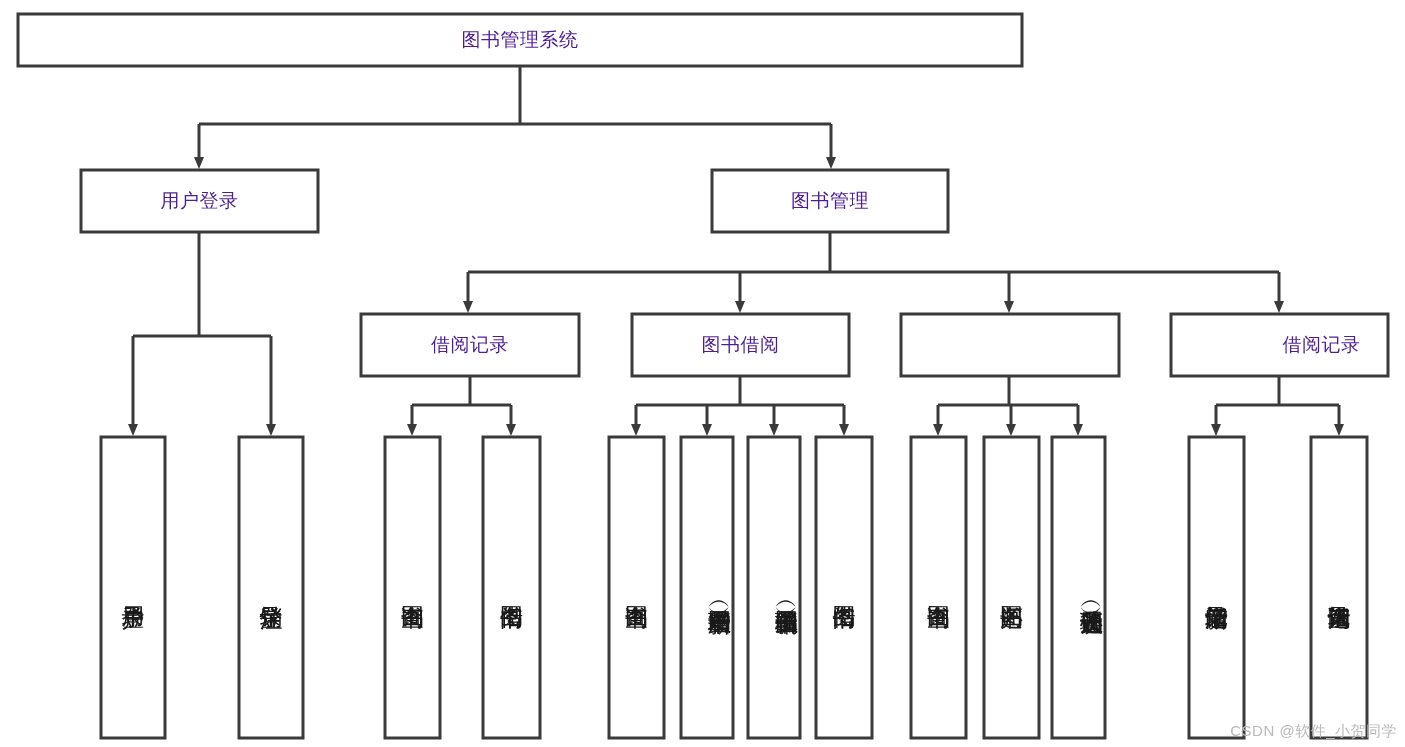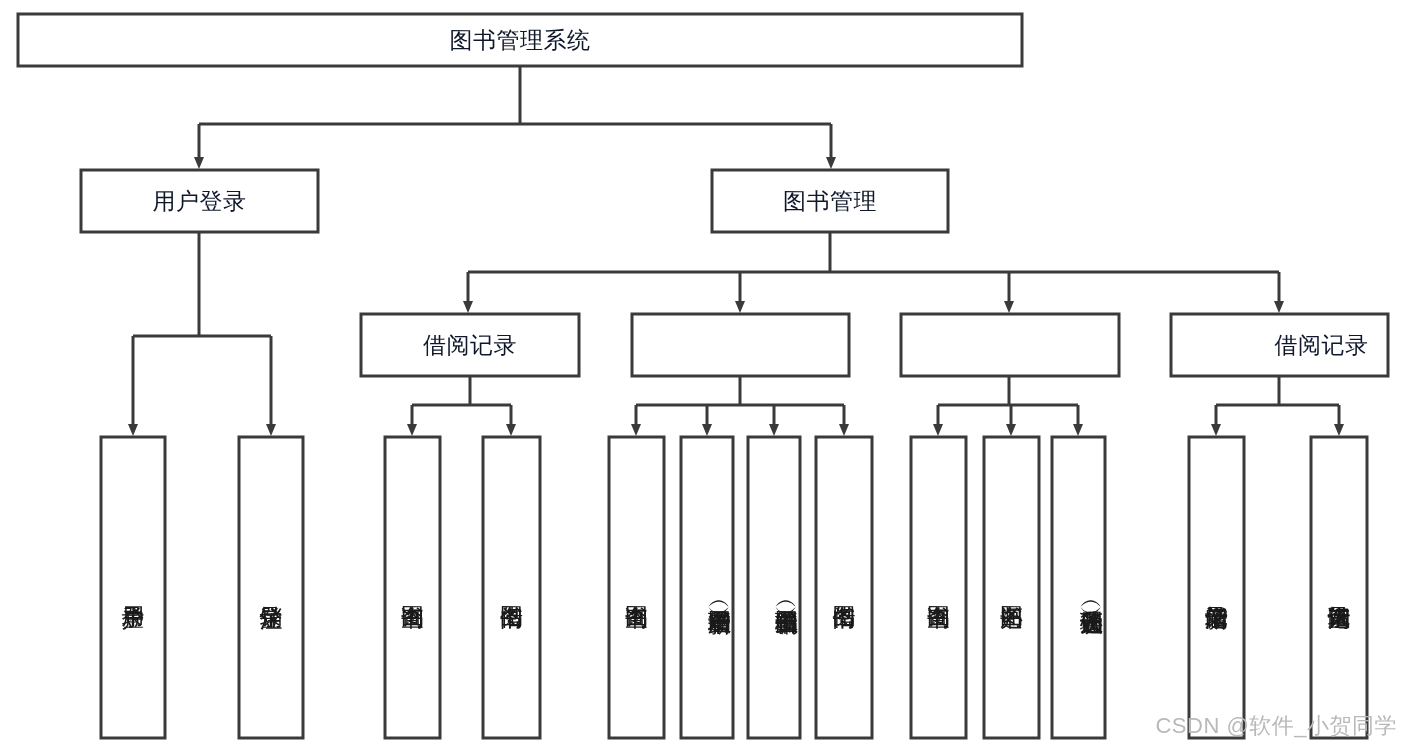--- a/index.html
+++ b/index.html
@@ -38,22 +38,22 @@
     stroke-linecap: butt;
   }
   .arrow-head {
     fill: #3a3a3a;
   }
   .node-label-h {
     position: absolute;
     display: flex;
     align-items: center;
     justify-content: center;
-    color: #0f172a;
-    font-size: 23px;
+    color: #4c1d95;
+    font-size: 19px;
     letter-spacing: 0.5px;
     white-space: nowrap;
     pointer-events: none;
     border-radius: 23px;
   }
   .node-label-v {
     position: absolute;
     display: flex;
     align-items: center;
     justify-content: center;
@@ -63,21 +63,21 @@
     writing-mode: vertical-rl;
     text-orientation: upright;
     white-space: nowrap;
     pointer-events: none;
   }
   .watermark {
     position: absolute;
     right: 8px;
     bottom: 6px;
     color: #b9b9b9;
-    font-size: 22px;
+    font-size: 15px;
     letter-spacing: 0.5px;
     user-select: none;
   }
 </style>
 </head>
 <body>
 
 <div id="diagram-root">
 
   <svg class="canvas" viewBox="0 0 1405 747">
@@ -171,20 +171,21 @@
       <path class="conn" marker-end="url(#arrow)" d="M1339,405 L1339,425"></path>
     </g>
   </svg>
 
   <div class="node-label-h" style="left:18px; top:14px; width:1004px; height:52px;">图书管理系统</div>
 
   <div class="node-label-h" style="left:81px; top:170px; width:237px; height:62px;">用户登录</div>
   <div class="node-label-h" style="left:712px; top:170px; width:236px; height:62px;">图书管理</div>
 
   <div class="node-label-h" style="left:361px; top:314px; width:218px; height:62px;">借阅记录</div>
+  <div class="node-label-h" style="left:632px; top:314px; width:217px; height:62px;">图书借阅</div>
   <div class="node-label-h" style="left:1213px; top:314px; width:217px; height:62px;">借阅记录</div>
 
   <div class="node-label-v" style="left:101px; top:437px; width:64px; height:301px;">用户登录</div>
   <div class="node-label-v" style="left:239px; top:437px; width:64px; height:301px;">注销登录</div>
 
   <div class="node-label-v" style="left:385px; top:437px; width:55px; height:301px;">查询图书</div>
   <div class="node-label-v" style="left:483px; top:437px; width:57px; height:301px;">借阅图书</div>
 
   <div class="node-label-v" style="left:609px; top:437px; width:55px; height:301px;">查询图书</div>
   <div class="node-label-v" style="left:681px; top:437px; width:52px; height:301px; align-items:flex-start; padding-top:10px; box-sizing:border-box;">新增图书（管理员）</div>

